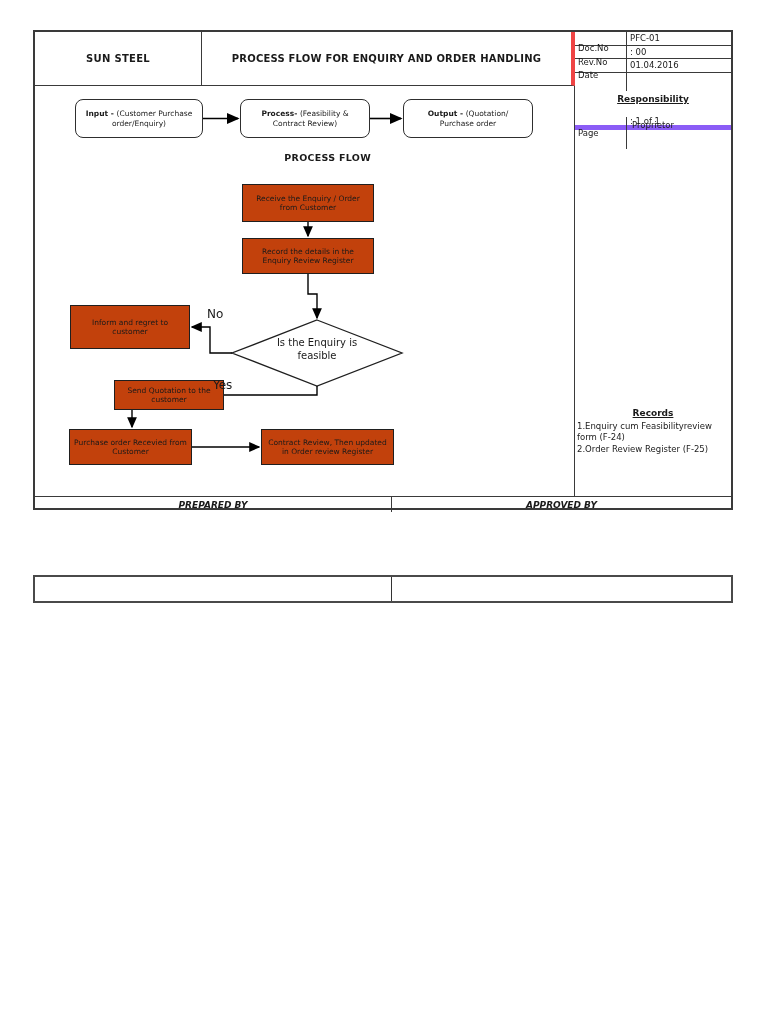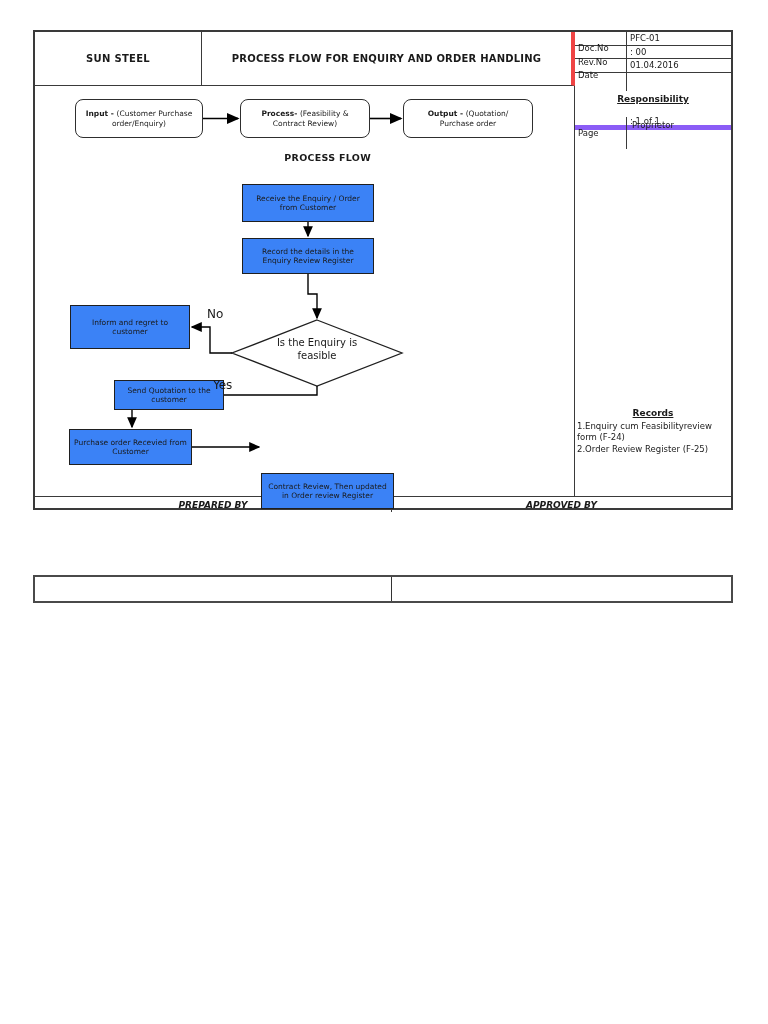--- a/index.html
+++ b/index.html
@@ -36,39 +36,39 @@
 
   
   .footer-row { position:absolute; left:0; top:464px; width:696px; height:16px; border-top:1px solid #3a3a3a;font-style:italic; }
   .footer-cell { position:absolute; top:0; height:100%; display:flex; align-items:center; justify-content:center;
                  font-weight:bold; font-size:9px; }
   .footer-prepared { left:0; width:357px; border-right:1px solid #3a3a3a; }
   .footer-approved { left:357px; width:339px; }
 
   
   .fbox { position:absolute; display:flex; align-items:center; justify-content:center; text-align:center;
-          font-size:7.5px; line-height:1.25; background:#3b82f6; border:1.5px solid #1f1f1f; padding:2px 4px; z-index:2; }
+          font-size:7.5px; line-height:1.25; background:#c2410c; border:1.5px solid #1f1f1f; padding:2px 4px; z-index:2; }
   .rbox { position:absolute; display:flex; flex-direction:column; align-items:center; justify-content:center; text-align:center;
           font-size:7.5px; line-height:1.3; background:#fff; border:1.3px solid #2e2e2e; border-radius:8px; padding:2px 6px; z-index:2; }
   .rbox .inline { display:inline; }
   .b { font-weight:bold; }
 
   .box-input    { left:40px;  top:13px;  width:128px; height:39px; }
   .box-process  { left:205px; top:13px;  width:130px; height:39px; }
   .box-output   { left:368px; top:13px;  width:130px; height:39px; }
 
   .flow-heading { position:absolute; left:176px; top:66px; width:160px; text-align:right;
                   font-weight:bold; font-size:9.5px; letter-spacing:.3px; }
 
   .box-receive  { left:207px; top:98px;  width:132px; height:38px; }
   .box-record   { left:207px; top:152px; width:132px; height:36px; }
   .box-inform   { left:35px;  top:219px; width:120px; height:44px; }
   .box-send     { left:47px;  top:294px; width:110px; height:30px;margin-left:32px; }
   .box-purchase { left:34px;  top:343px; width:123px; height:36px; }
-  .box-contract { left:226px; top:343px; width:133px; height:36px;margin-top:44px; }
+  .box-contract { left:226px; top:343px; width:133px; height:36px; }
 
   .diamond-text { position:absolute; left:232px; top:250px; width:100px; text-align:center;
                   font-size:10px; line-height:1.3; z-index:3; }
   .edge-label { position:absolute; font-size:12px; z-index:3; }
   .label-no  { left:172px; top:221px; }
   .label-yes { left:178px; top:292px; }
 
   .arrows-svg { position:absolute; left:0; top:0; width:540px; height:410px; z-index:1; }
 
   

